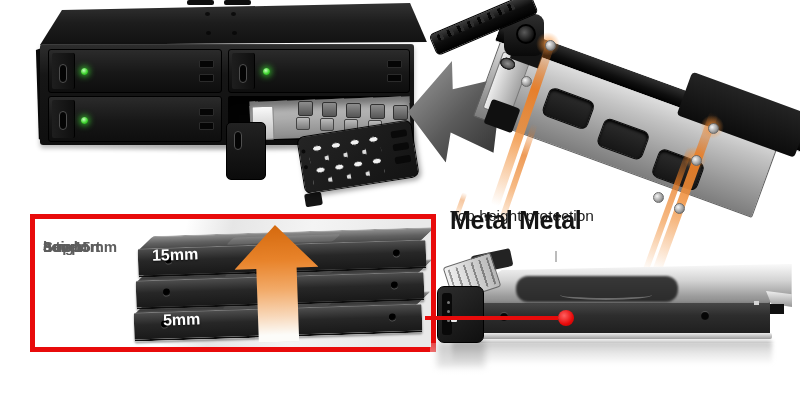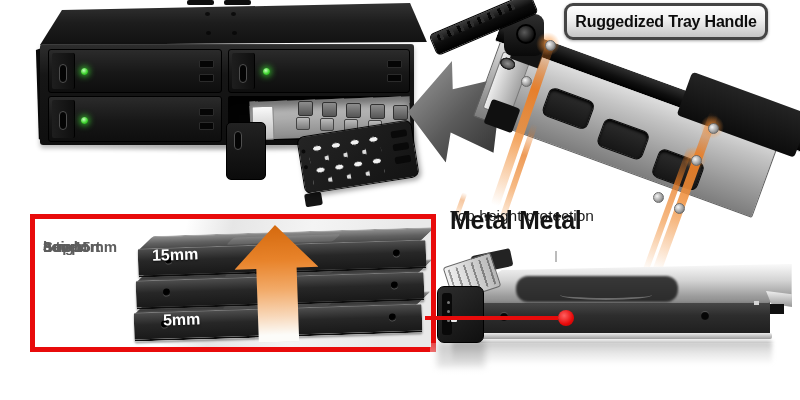--- a/index.html
+++ b/index.html
@@ -295,23 +295,20 @@
     <div class="streak" style="left:665px;top:143px;width:6px;height:132px;transform:rotate(20deg);opacity:.8;"></div>
     <div class="streak" style="left:458px;top:192px;width:5px;height:26px;transform:rotate(20deg);opacity:.45;"></div>
     <div class="screw" style="left:545px;top:40px;"></div>
     <div class="screw" style="left:521px;top:76px;"></div>
     <div class="screw" style="left:708px;top:123px;"></div>
     <div class="screw" style="left:691px;top:155px;"></div>
     <div class="screw" style="left:653px;top:192px;"></div>
     <div class="screw" style="left:674px;top:203px;"></div>
   </div>
 
-  <div class="handle-label">
-    <span>Ruggedized Tray Handle</span>
-  </div>
 
   <div class="full-metal">
     <div class="fm-title">Metal Metal</div>
     <div class="fm-sub">Top height protection</div>
   </div>
 
   <div class="height-box">
     <div class="height-text">
       <span>Support</span>
       <span>3 to 15mm</span>

